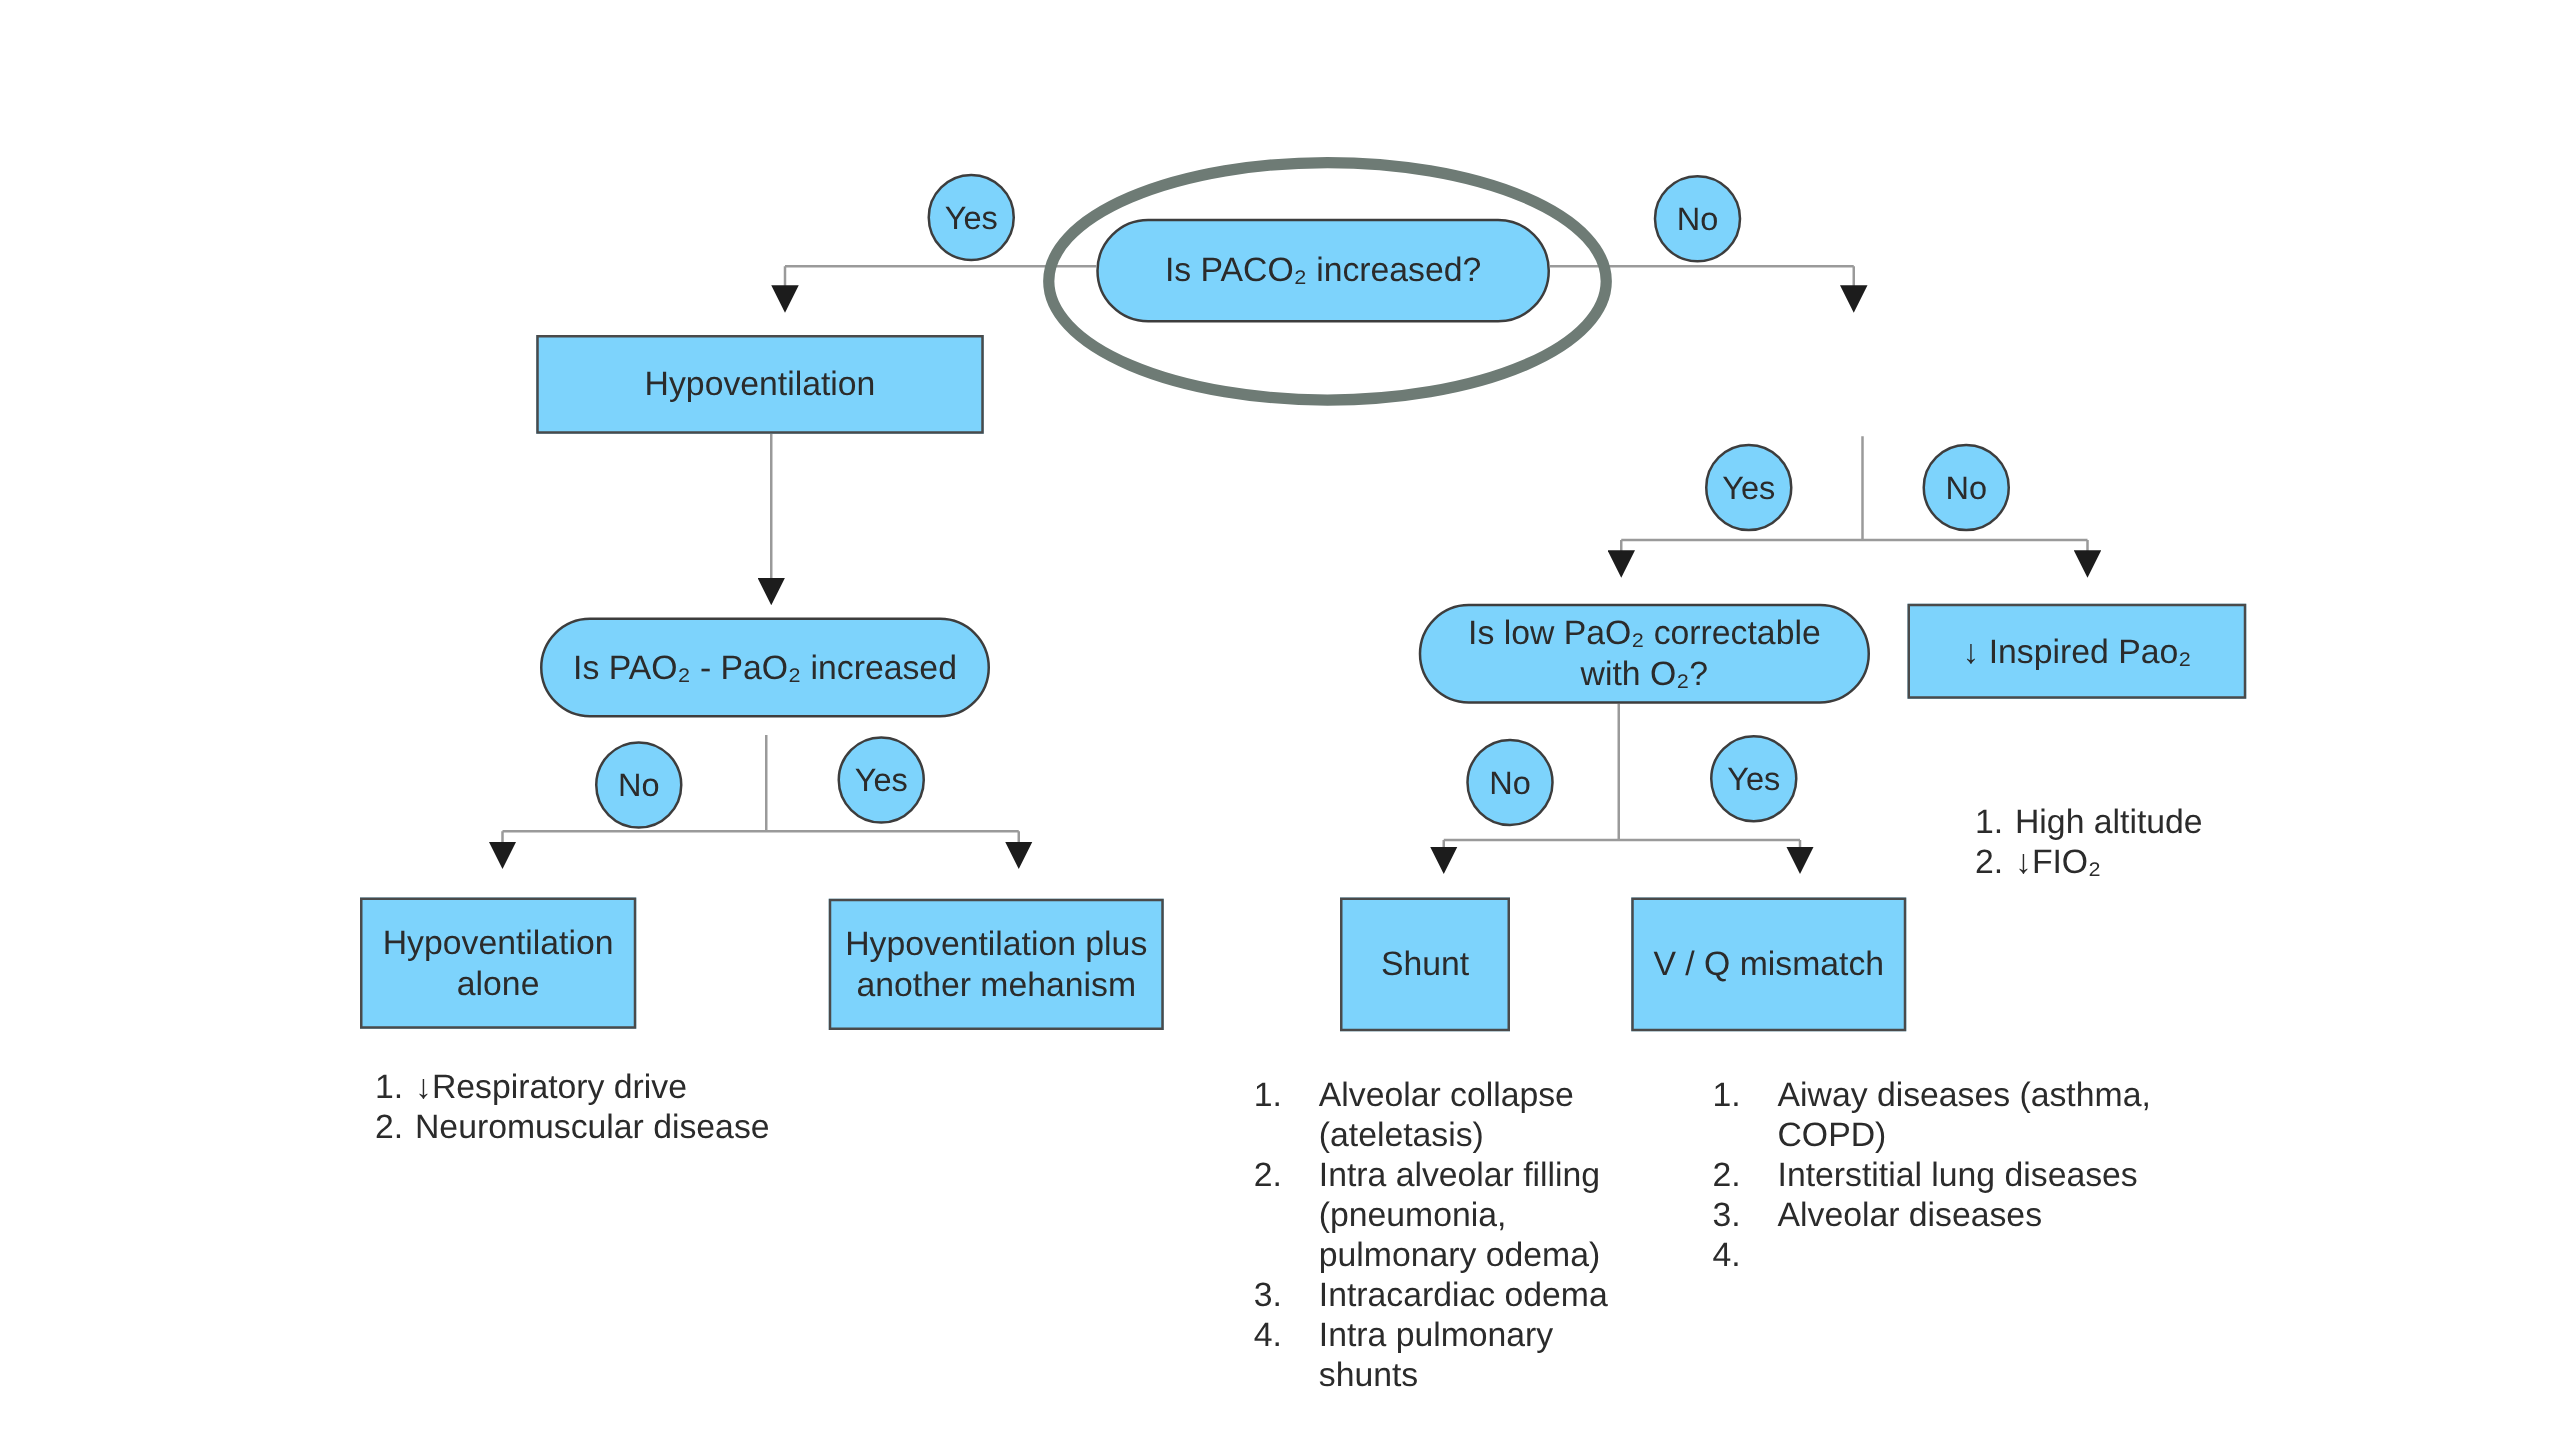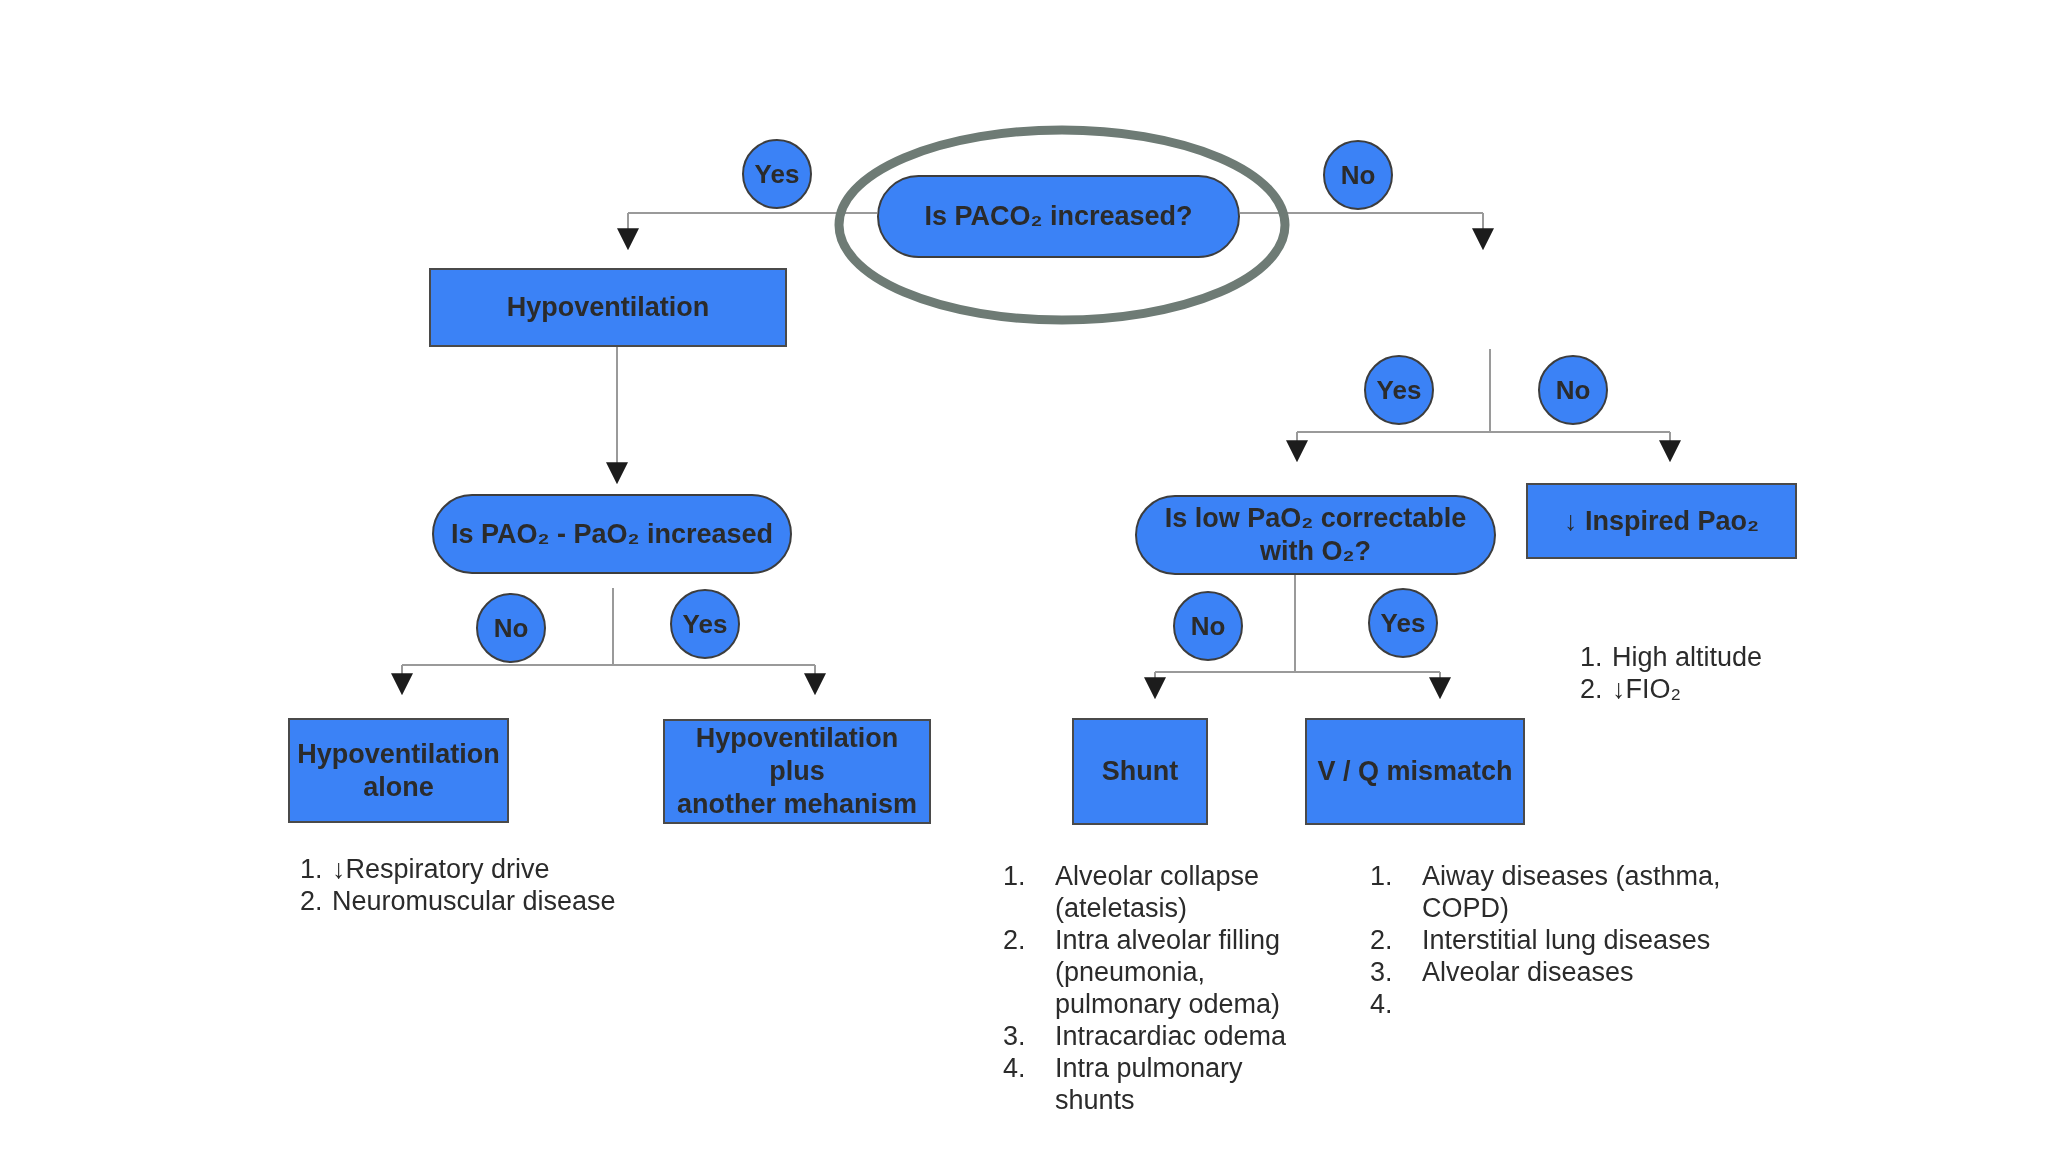--- a/index.html
+++ b/index.html
@@ -14,25 +14,24 @@
     background:var(--bg);
     font-family:"Liberation Sans", sans-serif;
     color:var(--text);
     overflow:hidden;
   }
   svg.layer{position:absolute;left:0;top:0;pointer-events:none;}
   .node{
     position:absolute;
     display:flex;align-items:center;justify-content:center;
     text-align:center;
-    background:#3b82f6;
+    background:#7dd3fc;
     box-sizing:border-box;
     font-size:27px;line-height:33px;
     white-space:pre-line;
-    font-weight:bold;
   }
   .box{border:2px solid var(--border);}
   .pill{border:2px solid #3d3d3d;border-radius:42px;}
   .circle{
     border:2px solid #3d3d3d;border-radius:50%;
     width:70px;height:70px;
     font-size:26px;
   }
   .list{
     position:absolute;
@@ -93,21 +92,21 @@
   <div class="node box" style="left:288px;top:718px;width:221px;height:105px;">Hypoventilation
 alone</div>
 
   <div class="node box" style="left:663px;top:719px;width:268px;height:105px;">Hypoventilation plus
 another mehanism</div>
 
 
   <div class="node circle" style="left:1364px;top:355px;">Yes</div>
   <div class="node circle" style="left:1538px;top:355px;">No</div>
 
-  <div class="node pill" style="left:1135px;top:483px;width:361px;height:80px;margin-top:12px;">Is low PaO₂ correctable
+  <div class="node pill" style="left:1135px;top:483px;width:361px;height:80px;">Is low PaO₂ correctable
 with O₂?</div>
 
   <div class="node box" style="left:1526px;top:483px;width:271px;height:76px;">↓ Inspired Pao₂</div>
 
   <div class="node circle" style="left:1173px;top:591px;">No</div>
   <div class="node circle" style="left:1368px;top:588px;">Yes</div>
 
   <div class="node box" style="left:1072px;top:718px;width:136px;height:107px;">Shunt</div>
 
   <div class="node box" style="left:1305px;top:718px;width:220px;height:107px;">V / Q mismatch</div>

